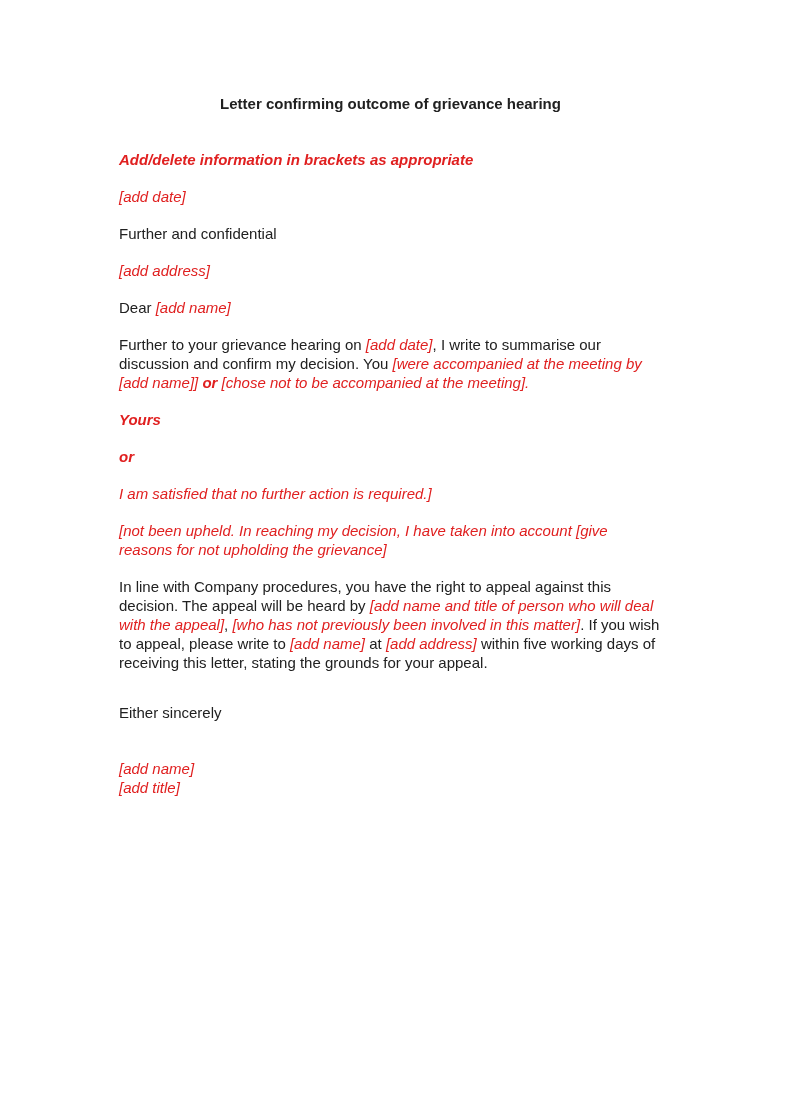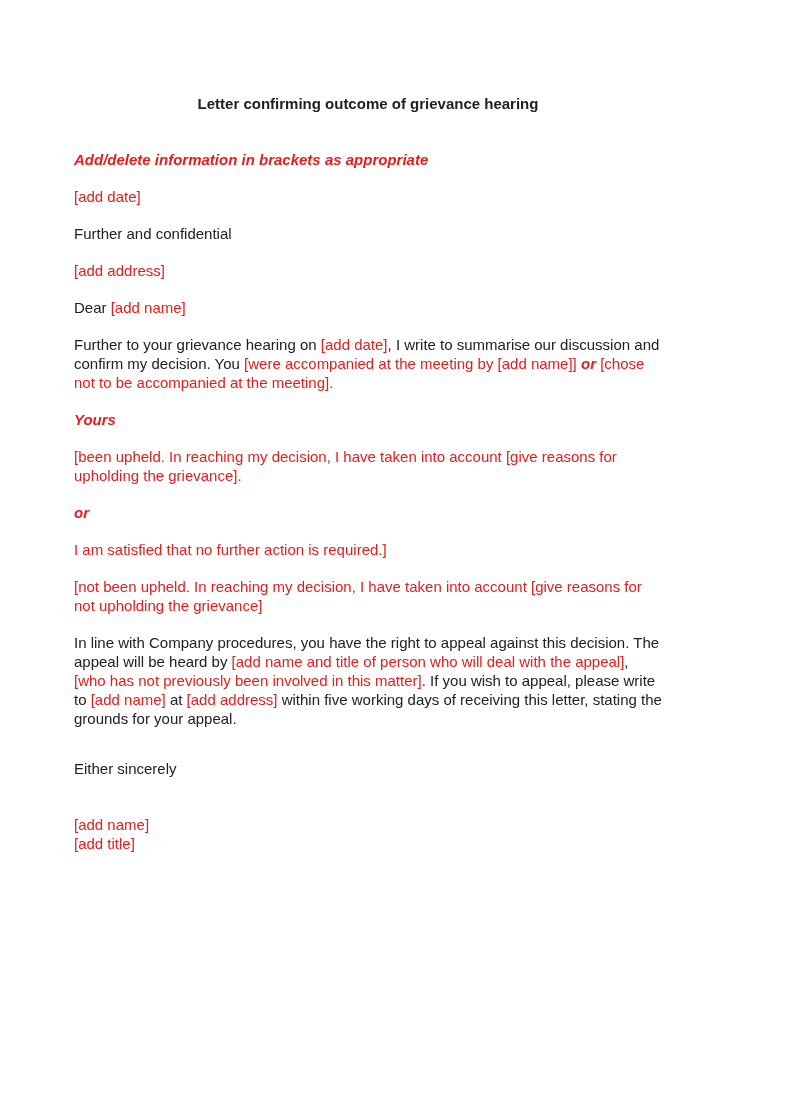--- a/index.html
+++ b/index.html
@@ -11,62 +11,61 @@
     width: 790px;
     height: 1118px;
     font-family: "Liberation Sans", "DejaVu Sans", sans-serif;
     font-size: 15px;
     line-height: 19px;
   }
   .page {
     box-sizing: border-box;
     width: 790px;
     height: 1118px;
-    padding: 94px 128px 40px 74px;
+    padding: 94px 128px 40px 119px;
     background: var(--page-bg, #ffffff);
     color: var(--ink, #212121);
     overflow: hidden;
   }
   h1.title {
     font-size: 15px;
     line-height: 19px;
     font-weight: bold;
     font-style: normal;
     text-align: center;
     margin: 0 0 37px 0;
     color: var(--ink, #212121);
   }
   p.para {
     margin: 0 0 18px 0;
     white-space: pre-line;
   }
   p.para[data-name="appeal-paragraph"] { margin-bottom: 31px; }
   p.para[data-name="signature-block"] { margin-top: 37px; }
   .run-black { color: var(--ink, #212121); }
-  .run-red { color: var(--red, #e02020); }
+  .run-red { color: var(--red, #e02020); font-style: italic; }
   .run-red-bold-italic {
     color: var(--red, #e02020);
     font-weight: 700;
     font-style: italic;
   }
 </style>
 </head>
 <body>
 
 <div class="page" data-name="document-page">
   <h1 class="title" data-name="page-title">Letter confirming outcome of grievance hearing</h1>
   <div data-name="letter-body">
       <p class="para" data-name="instruction-note"><span class="run-red-bold-italic" data-name="text-run">Add/delete information in brackets as appropriate</span></p>
       <p class="para" data-name="date-placeholder"><span class="run-red" data-name="text-run">[add date]</span></p>
       <p class="para" data-name="confidential-line"><span class="run-black" data-name="text-run">Further and confidential</span></p>
       <p class="para" data-name="address-placeholder"><span class="run-red" data-name="text-run">[add address]</span></p>
       <p class="para" data-name="salutation"><span class="run-black" data-name="text-run">Dear </span><span class="run-red" data-name="text-run">[add name]</span></p>
       <p class="para" data-name="hearing-summary"><span class="run-black" data-name="text-run">Further to your grievance hearing on </span><span class="run-red" data-name="text-run">[add date]</span><span class="run-black" data-name="text-run">, I write to summarise our discussion and confirm my decision. You </span><span class="run-red" data-name="text-run">[were accompanied at the meeting by [add name]] </span><span class="run-red-bold-italic" data-name="text-run">or</span><span class="run-red" data-name="text-run"> [chose not to be accompanied at the meeting].</span></p>
       <p class="para" data-name="either-heading"><span class="run-red-bold-italic" data-name="text-run">Yours</span></p>
-      <p class="para" data-name="upheld-option"><span class="run-red" data-name="text-run">[been upheld. In reaching my decision, I have taken into account [give reasons for upholding the grievance].</span></p>
       <p class="para" data-name="or-heading"><span class="run-red-bold-italic" data-name="text-run">or</span></p>
       <p class="para" data-name="no-further-action"><span class="run-red" data-name="text-run">I am satisfied that no further action is required.]</span></p>
       <p class="para" data-name="not-upheld-option"><span class="run-red" data-name="text-run">[not been upheld. In reaching my decision, I have taken into account [give reasons for not upholding the grievance]</span></p>
       <p class="para" data-name="appeal-paragraph"><span class="run-black" data-name="text-run">In line with Company procedures, you have the right to appeal against this decision. The appeal will be heard by </span><span class="run-red" data-name="text-run">[add name and title of person who will deal with the appeal]</span><span class="run-black" data-name="text-run">, </span><span class="run-red" data-name="text-run">[who has not previously been involved in this matter]</span><span class="run-black" data-name="text-run">. If you wish to appeal, please write to </span><span class="run-red" data-name="text-run">[add name]</span><span class="run-black" data-name="text-run"> at </span><span class="run-red" data-name="text-run">[add address]</span><span class="run-black" data-name="text-run"> within five working days of receiving this letter, stating the grounds for your appeal.</span></p>
       <p class="para" data-name="closing"><span class="run-black" data-name="text-run">Either sincerely</span></p>
       <p class="para" data-name="signature-block"><span class="run-red" data-name="text-run">[add name]
 [add title]</span></p>
     </div>
 </div>
 

